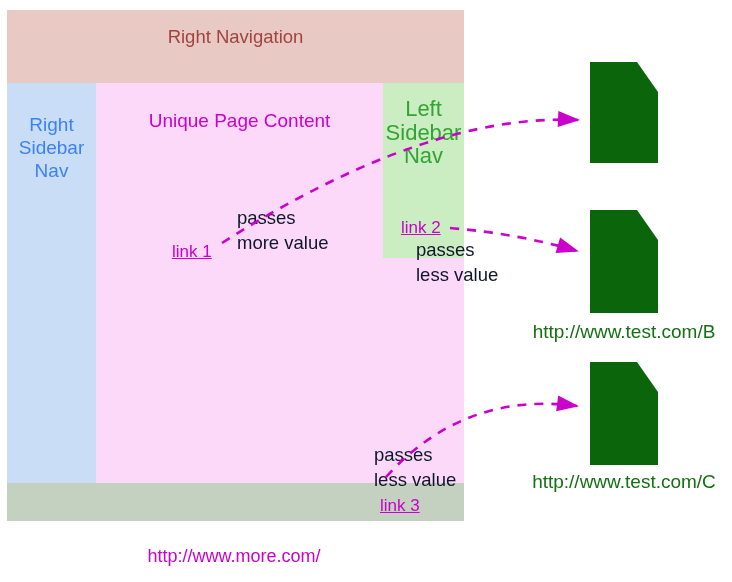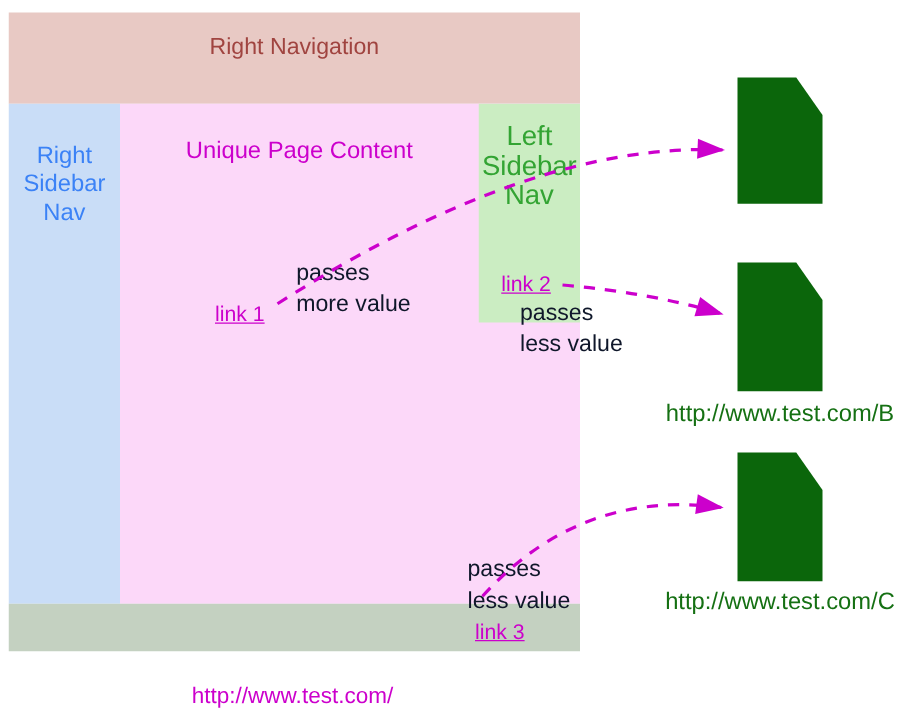--- a/index.html
+++ b/index.html
@@ -104,21 +104,21 @@
     <span>less value</span>
   </div>
   <div class="ann ann3">
     <span>passes</span>
     <span>less value</span>
   </div>
 
   <div class="doc-url url-b">http://www.test.com/B</div>
   <div class="doc-url url-c">http://www.test.com/C</div>
 
-  <div class="page-url">http://www.test.com/</div>
+  <div class="page-url">http://www.more.com/</div>
 
   <svg class="overlay" viewBox="0 0 732 582" xmlns="http://www.w3.org/2000/svg">
     <defs>
       <marker id="ah" markerWidth="26" markerHeight="22" refX="22" refY="10" orient="auto" markerUnits="userSpaceOnUse">
         <path d="M2,2 L24,10 L2,18 Z" fill="#cc00cc"></path>
       </marker>
     </defs>
 
     <path class="doc" d="M 590 62 H 637 L 658 92 V 163 H 590 Z"></path>
     <path class="doc" d="M 590 210 H 637 L 658 240 V 313 H 590 Z"></path>

